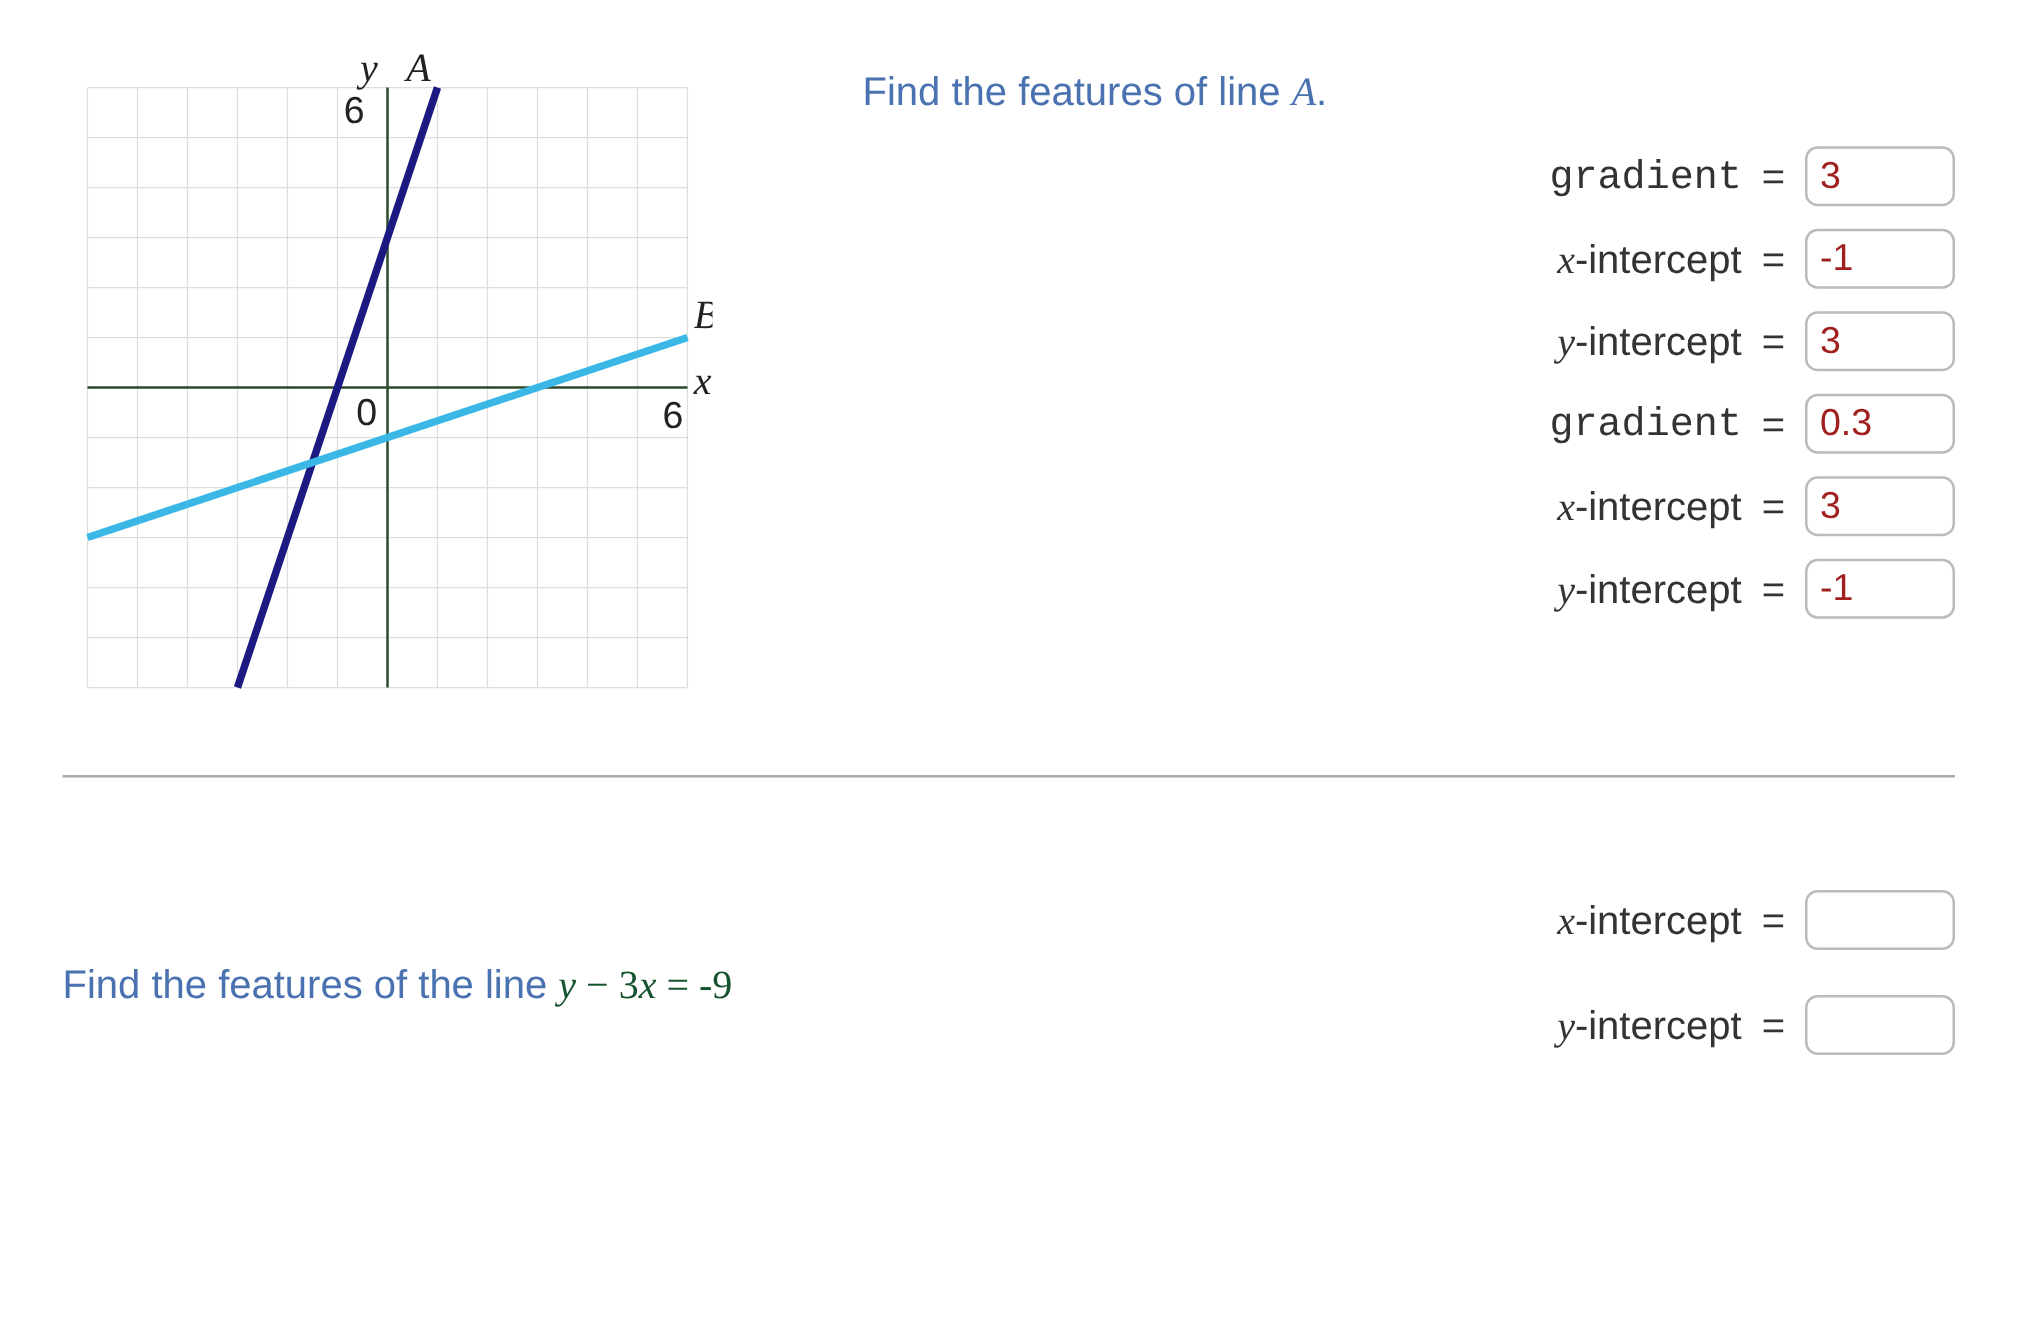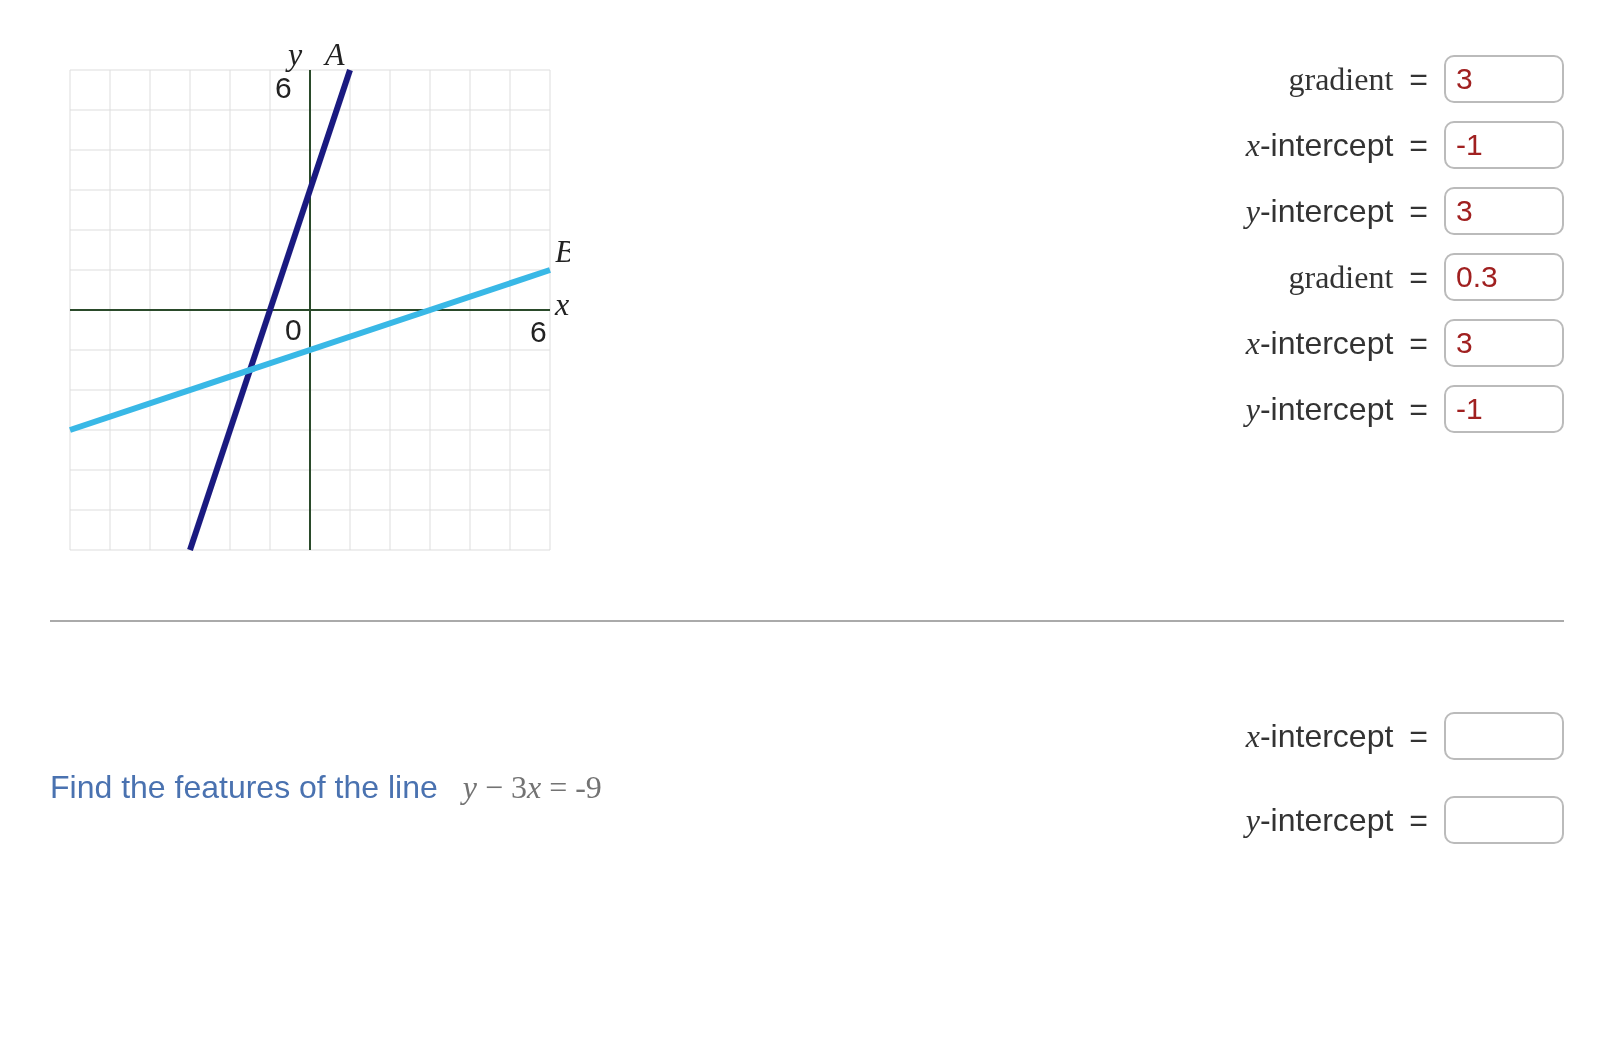--- a/index.html
+++ b/index.html
@@ -38,21 +38,21 @@
     }
     .answer-row {
       display: flex;
       align-items: center;
       justify-content: flex-end;
       gap: 12px;
       margin-bottom: 18px;
       font-size: 32px;
     }
     .label-text {
-      font-family: Liberation Serif, serif;
+      font-family: Liberation Mono, monospace;
     }
     .math-var { font-style: italic; font-family: Georgia, 'Times New Roman', serif; }
     .equals { margin-left: 4px; margin-right: 4px; }
     .answer-box {
       width: 120px;
       height: 48px;
       border: 2px solid #bbb;
       border-radius: 10px;
       font-size: 30px;
       font-family: Verdana, Geneva, sans-serif;
@@ -65,21 +65,21 @@
       align-items: center;
       justify-content: space-between;
       padding-top: 90px;
       gap: 60px;
     }
     .bottom-prompt {
       color: #4a72b0;
       font-size: 32px;
       font-family: Verdana, Geneva, sans-serif;
     }
-    .bottom-prompt .eq { color: #737373; font-family: Georgia, 'Times New Roman', serif; margin-left: 16px; }
+    .bottom-prompt .eq { color: #14532d; font-family: Georgia, 'Times New Roman', serif; }
     .bottom-answers {
       display: flex;
       flex-direction: column;
       gap: 18px;
     }
     svg text.label {
       font-family: Georgia, 'Times New Roman', serif;
       font-style: italic;
       font-size: 32px;
       fill: #222;
@@ -137,20 +137,23 @@
       <text class="label" x="275" y="25">A</text>
       <text class="tick" x="225" y="58">6</text>
       <text class="label" x="505" y="222">B</text>
       <text class="label" x="505" y="275">x</text>
       <text class="tick" x="480" y="302">6</text>
       <text class="tick" x="235" y="300">0</text>
     </svg>
   </div>
 
   <div class="questions">
+    <div class="prompt">
+      <span>Find the features of line </span><span class="math-var">A</span><span>.</span>
+    </div>
 
     <div class="answer-row">
       <span class="label-text">gradient</span>
       <span class="equals">=</span>
       <input class="answer-box" value="3" style="">
     </div>
     <div class="answer-row">
       <span><span class="math-var">x</span><span>-intercept</span></span>
       <span class="equals">=</span>
       <input class="answer-box" value="-1" style="">

